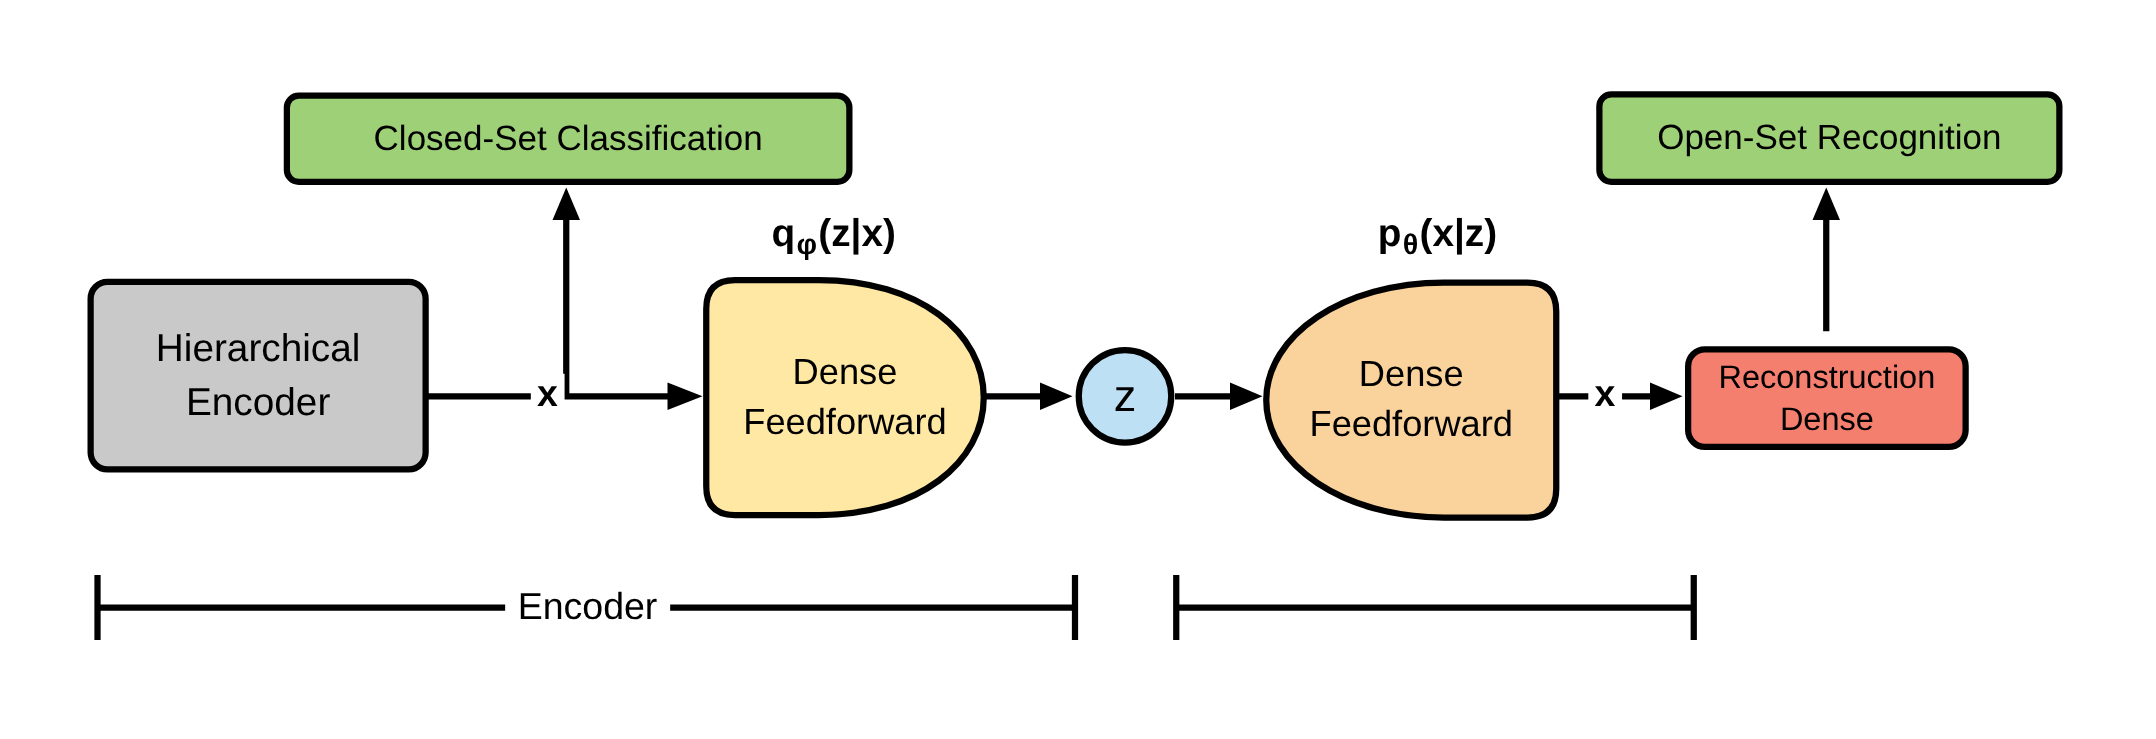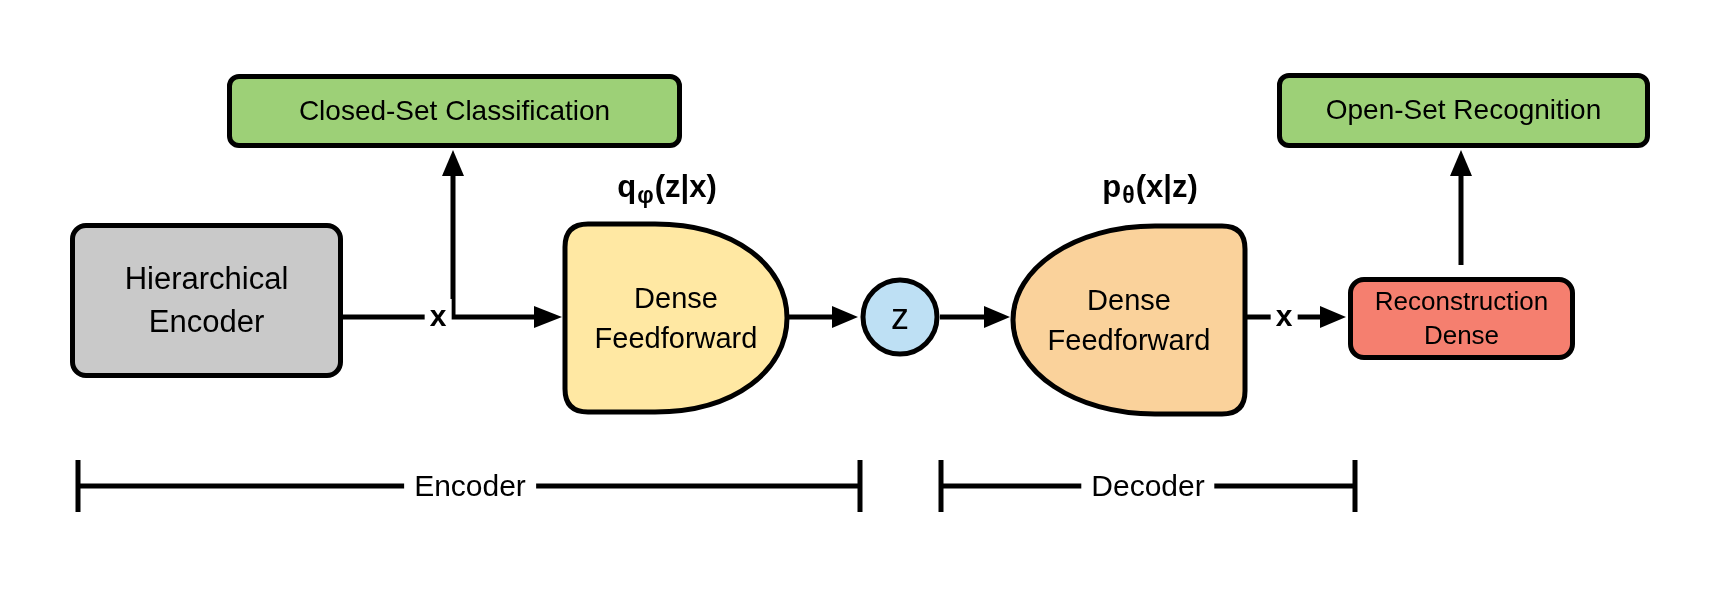--- a/index.html
+++ b/index.html
@@ -144,15 +144,14 @@
   <div class="dist-label" style="left:1050px;top:166px;">
     <span>p</span>
       <span class="sub">θ</span>
       <span>(x|z)</span>
   </div>
 
   <div class="line-label x-label" style="left:438px;top:316px;">x</div>
   <div class="line-label x-label" style="left:1284px;top:316px;">x</div>
 
   <div class="line-label bracket-label" style="left:470px;top:486px;">Encoder</div>
-  <div class="line-label bracket-label" style="left:1148px;top:486px;">Decoder</div>
 
 </div>
 
 </body></html>

